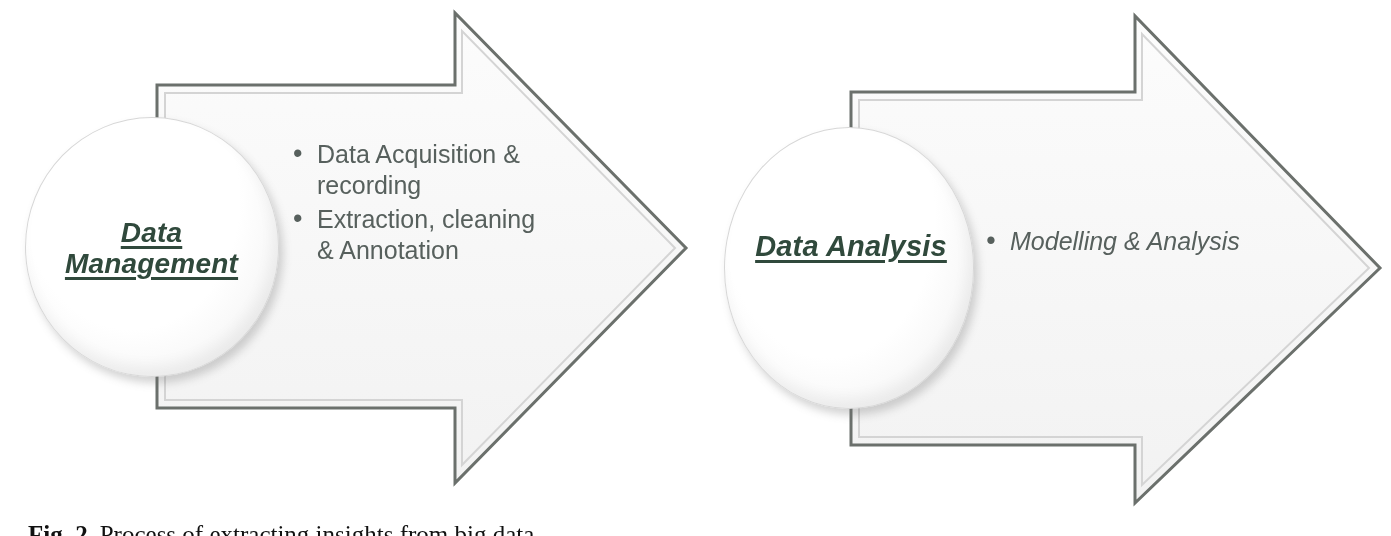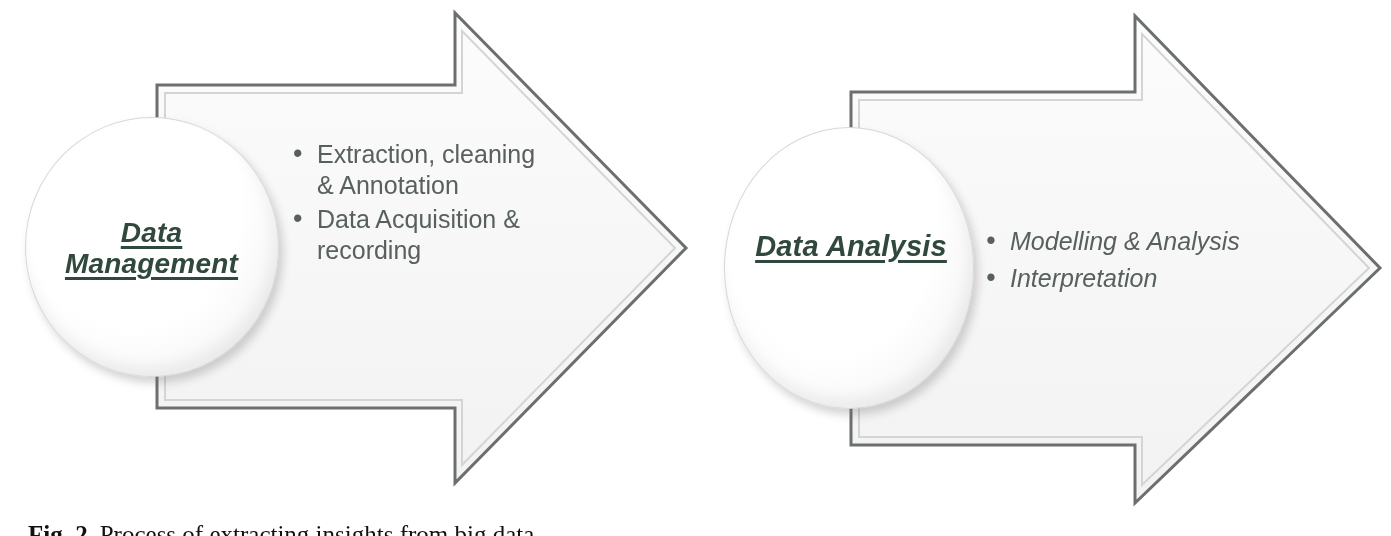--- a/index.html
+++ b/index.html
@@ -85,22 +85,22 @@
       </defs>
       <polygon class="arrow-outer" style="fill:url(#gradA)" points="17,79 315,79 315,7 546,242 315,477 315,402 17,402"></polygon>
       <polygon class="arrow-inner" points="25,87 322,87 322,25 535,242 322,459 322,394 25,394"></polygon>
     </svg>
 
     <div class="stage-circle" style="left:25px;top:117px;width:252px;height:258px;"></div>
 
     <div class="stage-title left">Data Management</div>
 
     <ul class="bullets left">
+      <li>Data Acquisition &amp; recording</li>
       <li>Extraction, cleaning &amp; Annotation</li>
-      <li>Data Acquisition &amp; recording</li>
     </ul>
   </div>
 
   <div>
     <svg class="arrow-svg" style="left:834px;top:8px;" width="560" height="500" viewBox="0 0 560 500">
       <defs>
         <linearGradient id="gradB" x1="0" y1="0" x2="0" y2="1">
           <stop offset="0" stop-color="#fcfcfc"></stop>
           <stop offset="1" stop-color="#f2f2f2"></stop>
         </linearGradient>
@@ -108,21 +108,20 @@
       <polygon class="arrow-outer" style="fill:url(#gradB)" points="17,84 301,84 301,8 546,260 301,495 301,437 17,437"></polygon>
       <polygon class="arrow-inner" points="25,92 308,92 308,26 535,260 308,477 308,429 25,429"></polygon>
     </svg>
 
     <div class="stage-circle" style="left:724px;top:127px;width:248px;height:280px;"></div>
 
     <div class="stage-title right">Data Analysis</div>
 
     <ul class="bullets right">
       <li>Modelling &amp; Analysis</li>
-      <li>Interpretation</li>
     </ul>
   </div>
 
   <div class="caption">
     <span class="cap-label">Fig. 2</span><span>Process of extracting insights from big data</span>
   </div>
 
 </div>
 
 </body></html>

